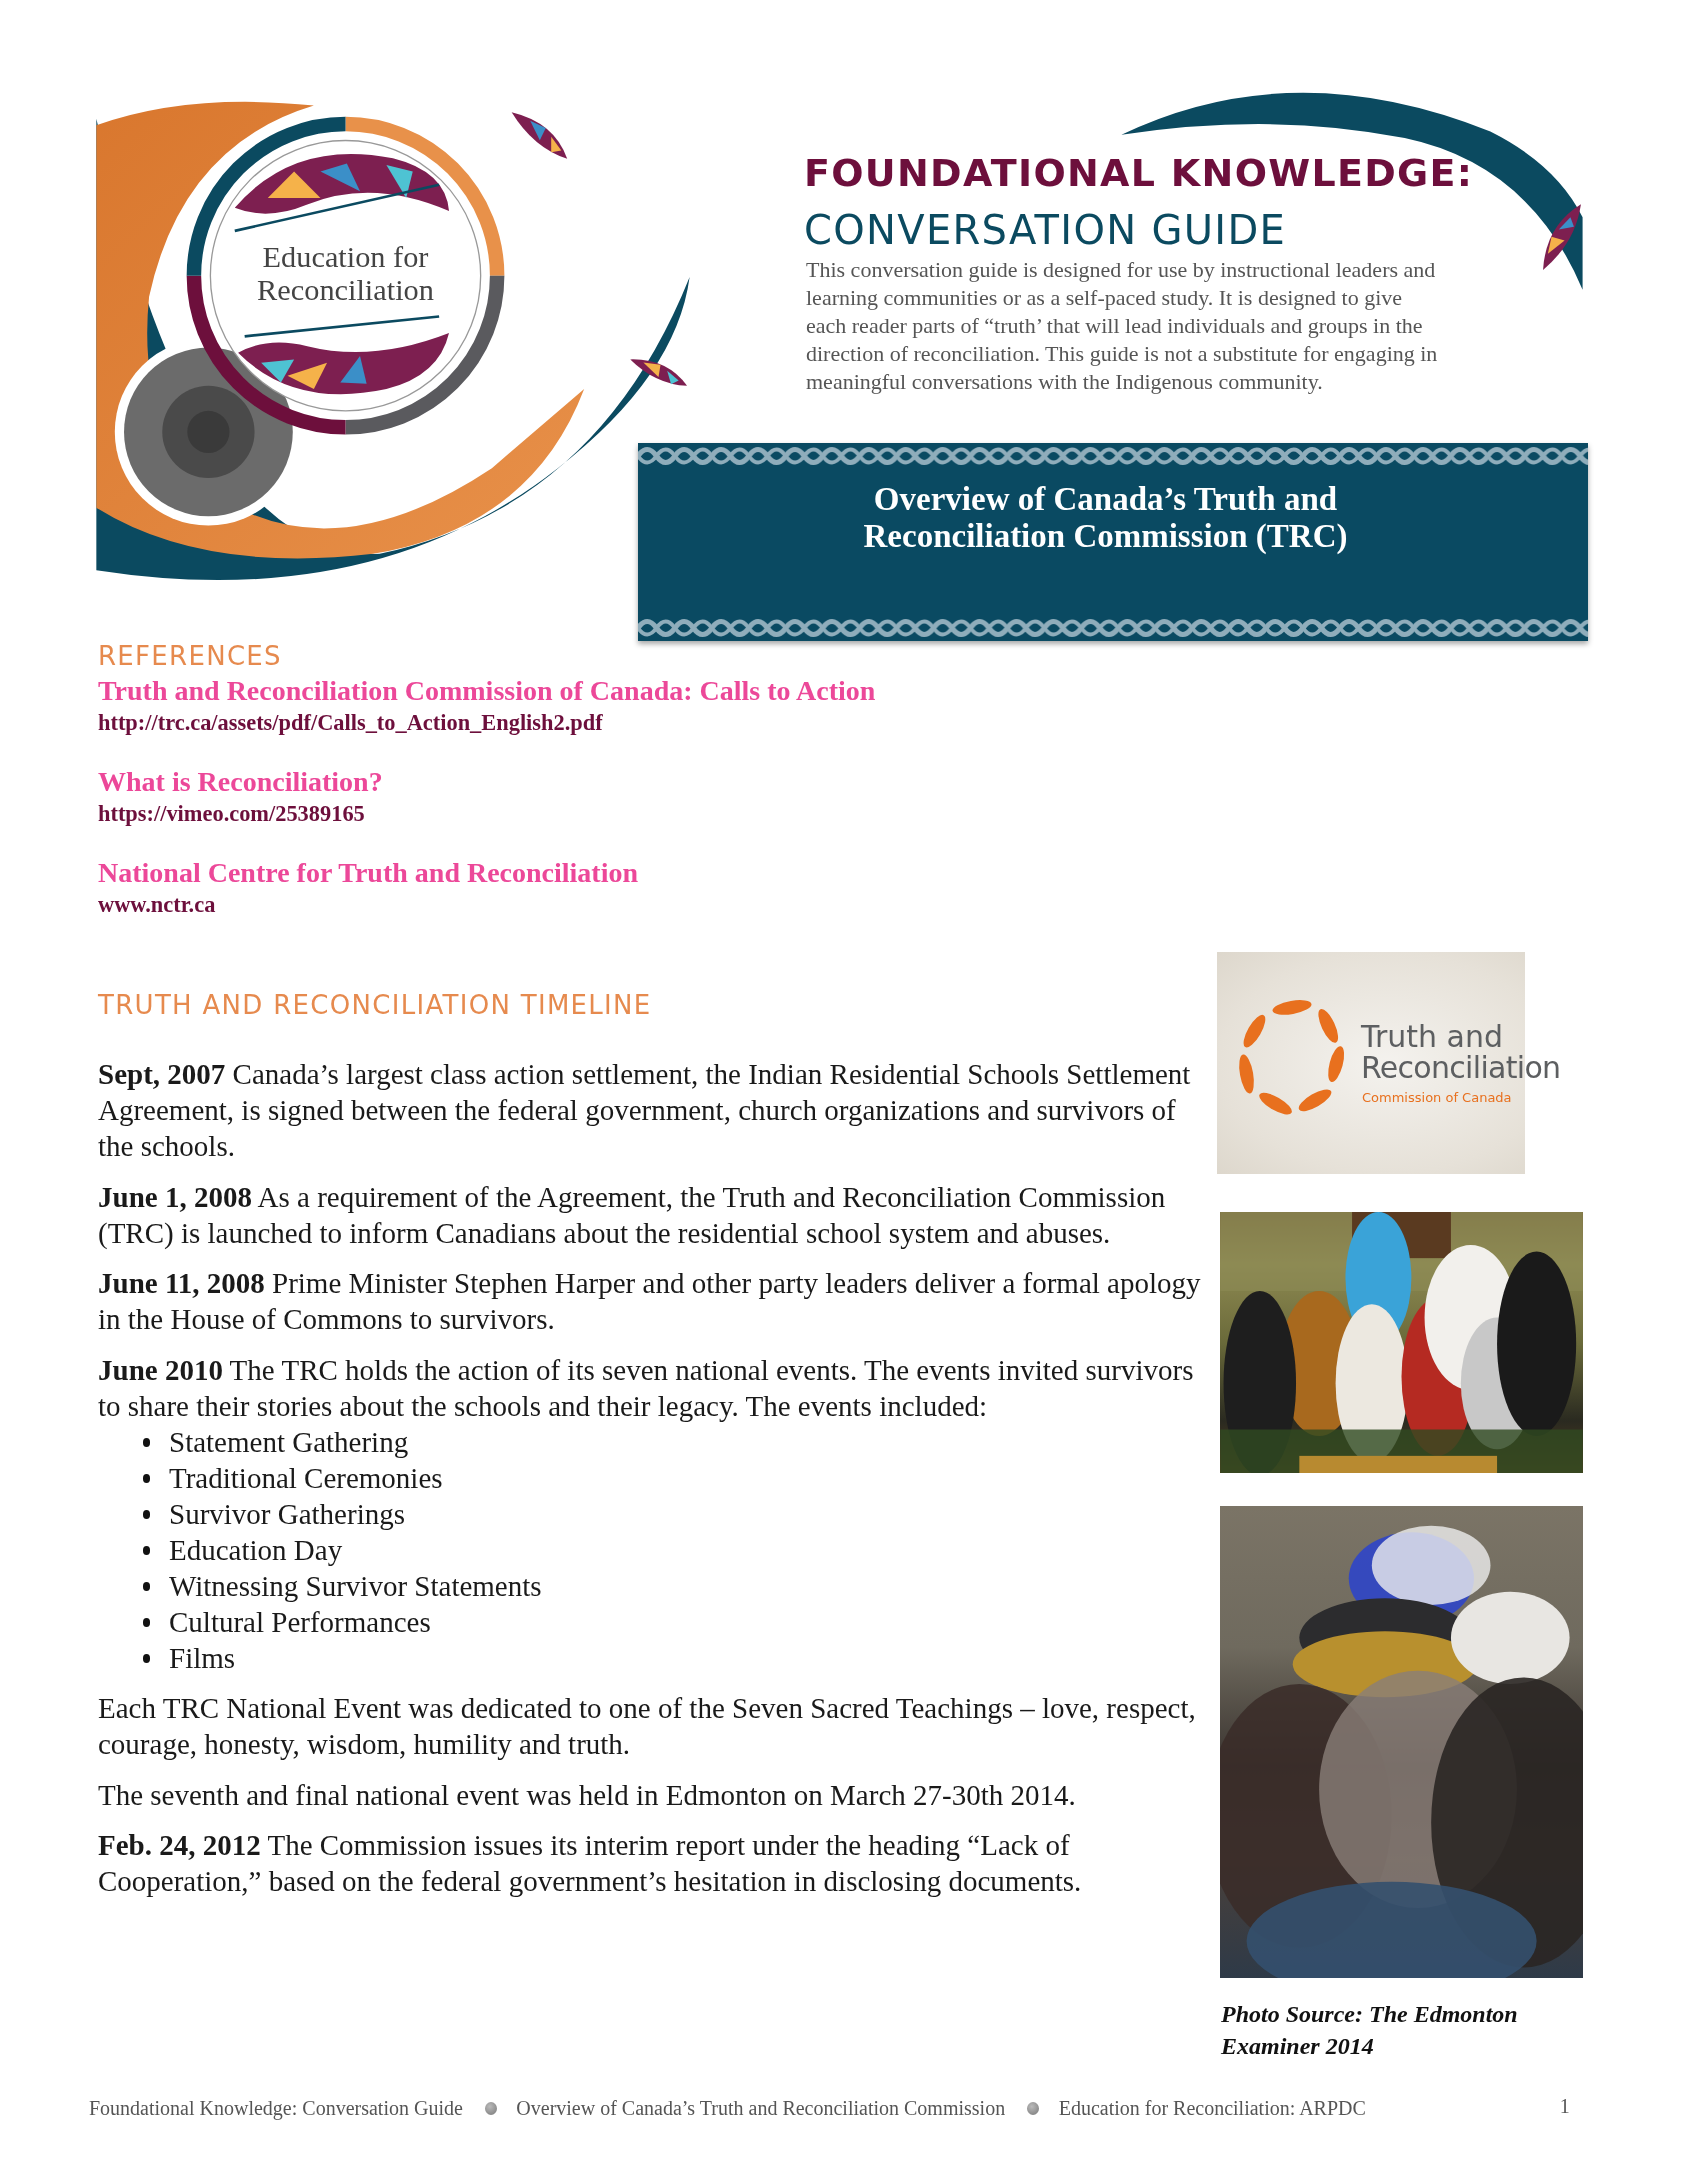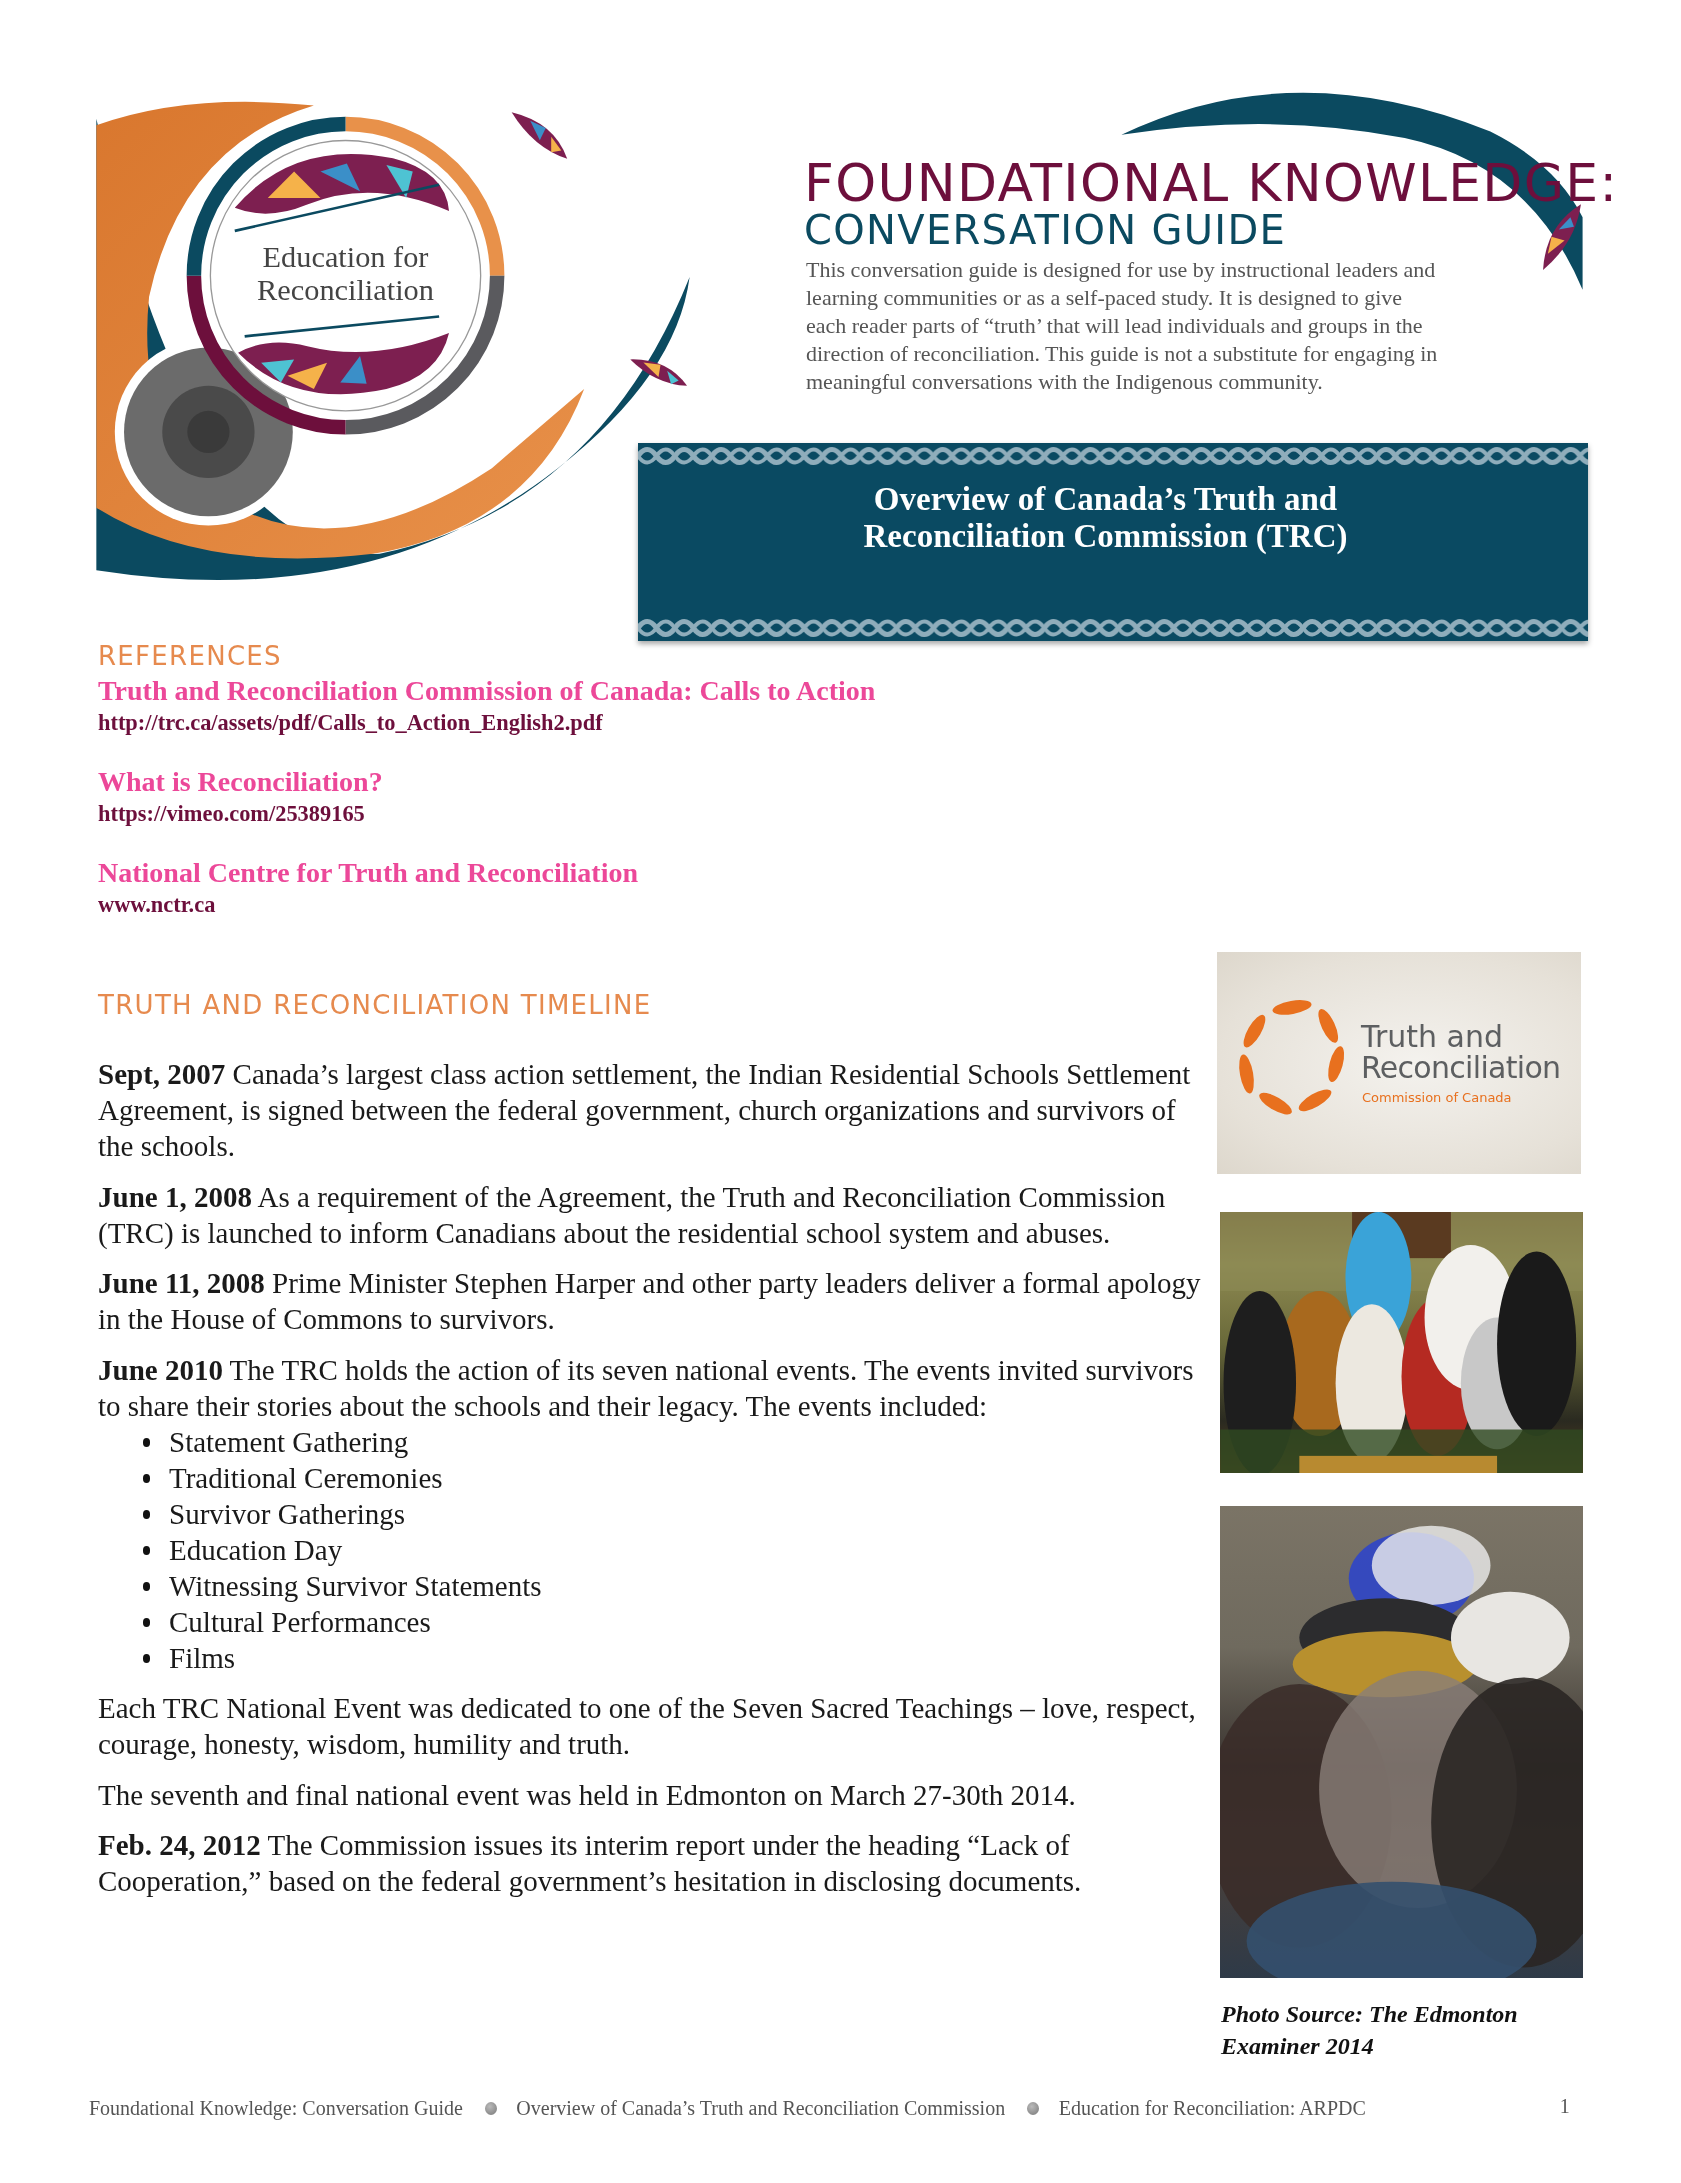--- a/index.html
+++ b/index.html
@@ -11,42 +11,42 @@
   .hdr-art { left: 96px; top: 99px; width: 739px; height: 501px; }
   .teal-arc { left: 1121px; top: 92px; width: 462px; height: 224px; }
   .banner { left: 638px; top: 443px; width: 950px; height: 198px; background: #0a4a62;
             box-shadow: 0 2.6px 5.3px rgba(0,0,0,0.35); }
   .braid { position: absolute; left: 0; width: 100%; height: 26px; }
   .braid.top { top: 0; }
   .braid.bottom { bottom: 0; }
   .banner-title { position: absolute; left: 171px; top: 38px; width: 593px; color: #fff;
                   font-size: 33px; line-height: 37px; text-align: center; font-weight: bold; }
 
-  .guide-title-1 { left: 804px; top: 161px; font-family: "DejaVu Sans", sans-serif; font-size: 52px;
-                   color: #6d0f3c; letter-spacing: 1.3px; font-weight: 400; line-height: 44px; }
+  .guide-title-1 { left: 804px; top: 151px; font-family: "DejaVu Sans", sans-serif; font-size: 38px;
+                   color: #6d0f3c; letter-spacing: 1.3px; font-weight: 700; line-height: 44px; }
   .guide-title-2 { left: 804px; top: 208px; font-family: "DejaVu Sans", sans-serif; font-size: 40px;
                    color: #0b4a60; letter-spacing: 1.3px; font-weight: 400; line-height: 44px; }
   .guide-intro { left: 806px; top: 256px; width: 633px; font-size: 22px; line-height: 28px; color: #555; }
 
   
   .section-h { font-family: "DejaVu Sans", sans-serif; font-size: 26px; color: #e68a4e;
                letter-spacing: 1.3px; line-height: 30px; }
   .ref-title { font-size: 28px; font-weight: bold; line-height: 34px; color: #ec4899; }
   .ref-link { font-size: 22.4px; font-weight: bold; line-height: 29px; color: #6d0f3c; text-decoration: none; }
 
   .timeline { left: 98px; top: 1021px; width: 1108px; font-size: 29px; line-height: 36px; margin-top: 35px; }
   .timeline p { margin: 0 0 14.5px 0; }
   .timeline b { font-weight: bold; }
   .bullets { margin: -14.5px 0 14.5px 0; padding-left: 71px; list-style: none; }
   .bullets li { position: relative; line-height: 36px; }
   .bullets li::before { content: ""; position: absolute; left: -26px; top: 14.5px; width: 7.3px; height: 8.6px;
                         border-radius: 50%; background: #111; }
 
   
-  .trc-logo { left: 1217px; top: 952px; width: 364px; height: 222px;
+  .trc-logo { left: 1217px; top: 952px; width: 308px; height: 222px;
               background: radial-gradient(ellipse at 55% 50%, #f4f2ee 0%, #e6e1d8 70%, #ddd7cc 100%); }
   .trc-logo-text1 { position: absolute; left: 144px; top: 69px; font-family: "DejaVu Sans", sans-serif;
                     font-size: 30px; line-height: 32px; color: #5d5f61; }
   .trc-logo-text2 { position: absolute; left: 144px; top: 100px; font-family: "DejaVu Sans", sans-serif;
                     font-size: 30px; line-height: 32px; color: #5d5f61; letter-spacing: -0.7px; }
   .trc-logo-text3 { position: absolute; left: 145px; top: 138px; font-family: "DejaVu Sans", sans-serif;
                     font-size: 13px; color: #e8701e; }
   .photo1 { left: 1220px; top: 1212px; width: 363px; height: 261px; overflow: hidden;
             background: linear-gradient(180deg, #7a6a3e 0%, #8f8a52 20%, #6a6a3a 50%, #2a2a20 80%, #5a3f20 100%); }
   .photo2 { left: 1220px; top: 1506px; width: 363px; height: 472px; overflow: hidden;

